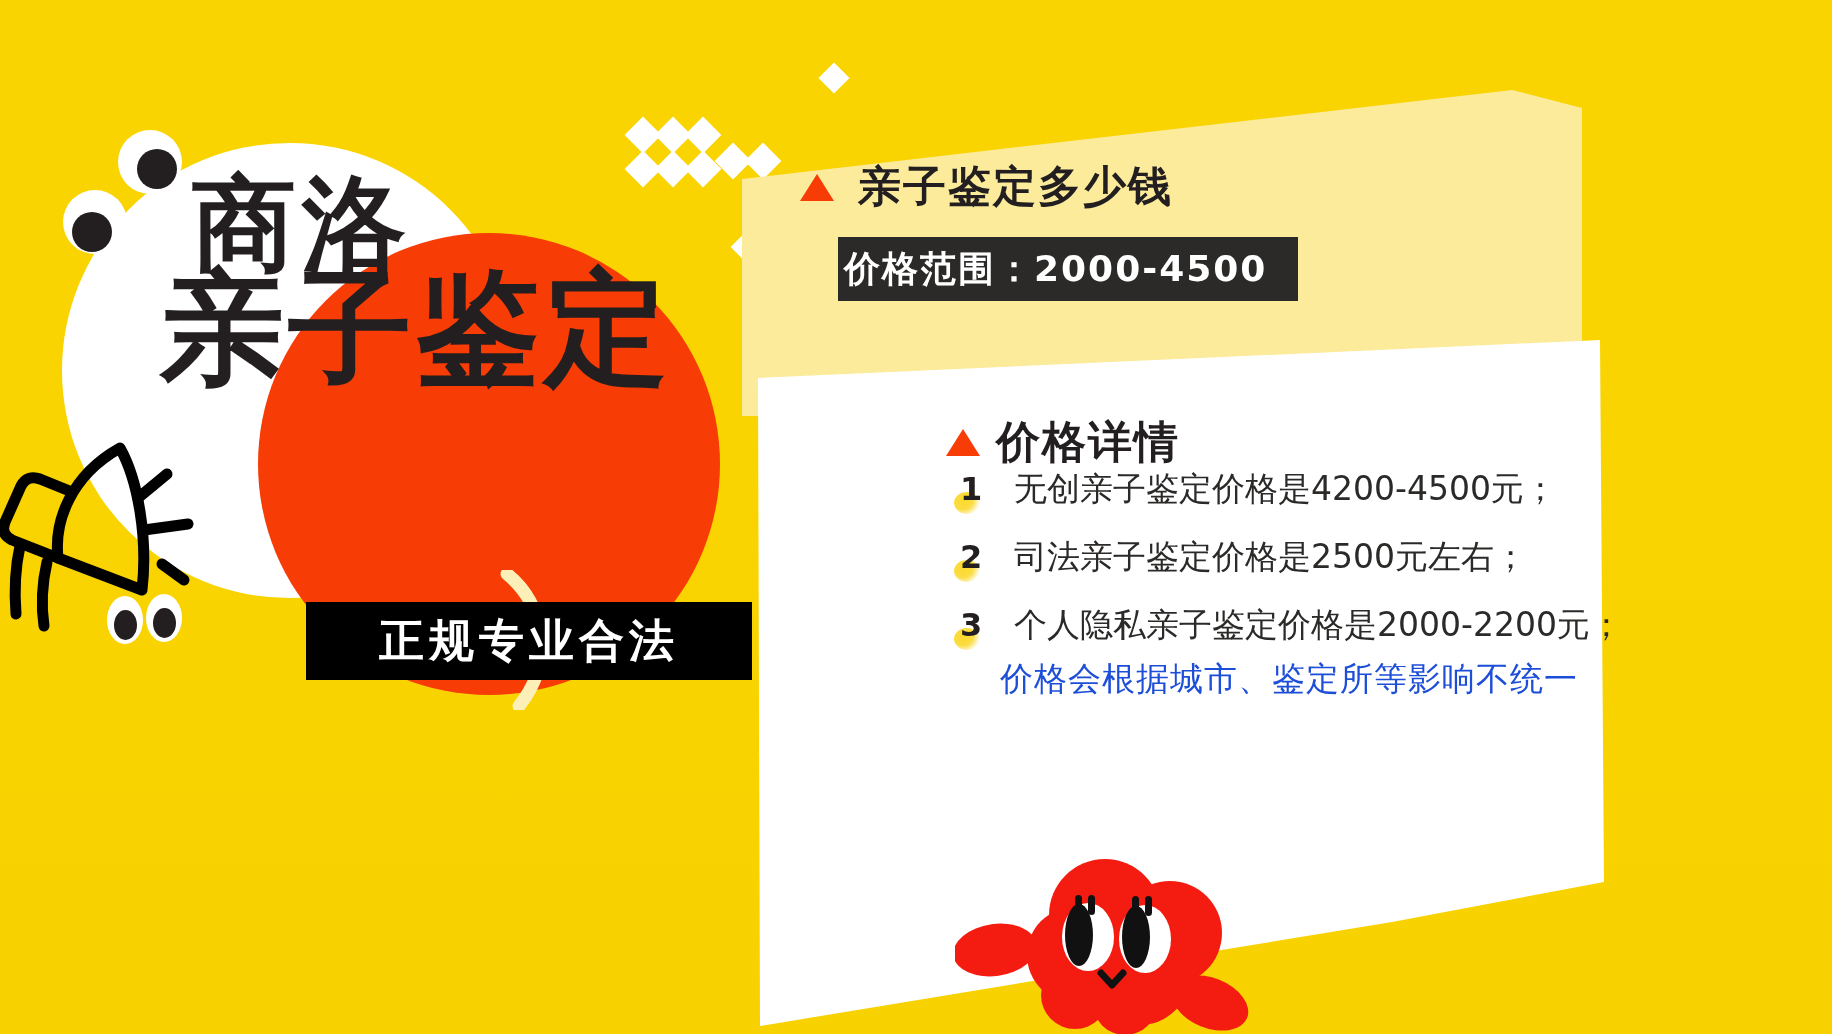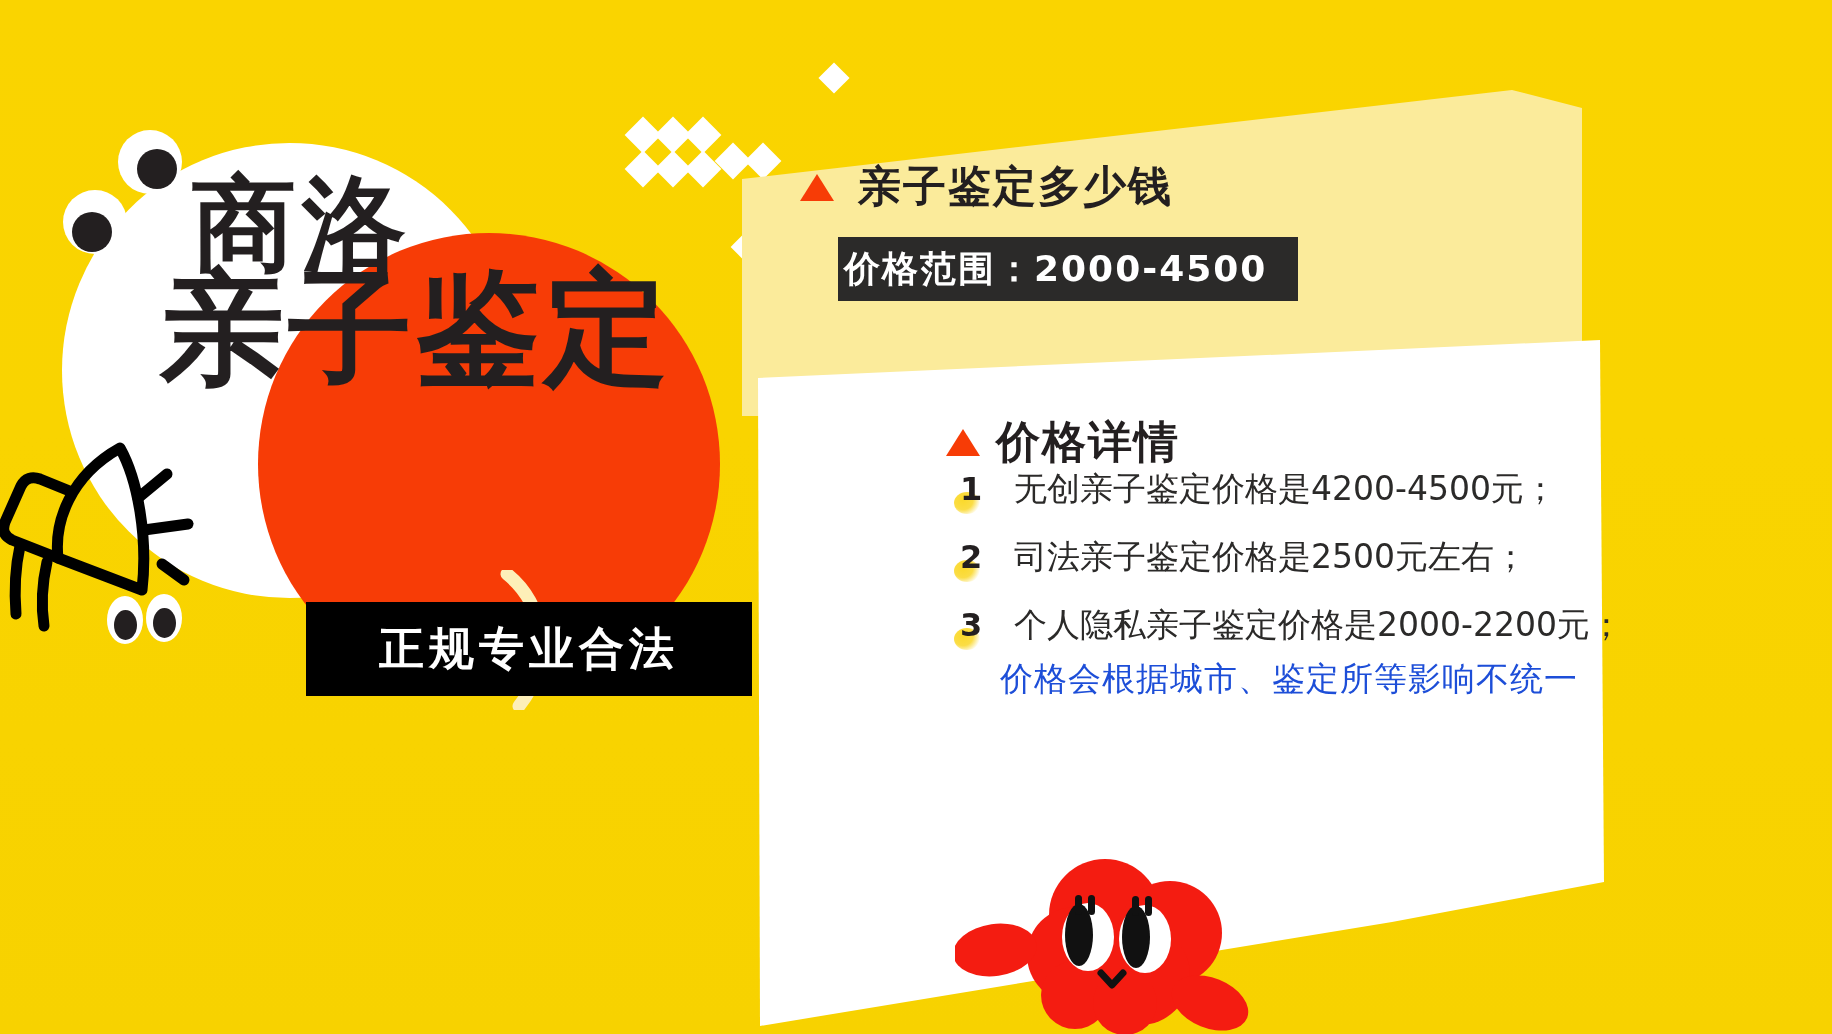--- a/index.html
+++ b/index.html
@@ -47,21 +47,21 @@
   
   .title-wrap{position:absolute;left:160px;top:175px;width:600px;}
   .title-line{
     font-family:"DejaVu Sans","Liberation Sans",sans-serif;
     font-weight:900;color:#231F20;letter-spacing:2px;line-height:0.96;
   }
   .title-1{font-size:104px;letter-spacing:6px;margin-left:32px;}
   .title-2{font-size:124px;letter-spacing:4px;margin-top:-6px;}
 
   .black-banner{
-    position:absolute;left:306px;top:602px;width:446px;height:94px;
+    position:absolute;left:306px;top:602px;width:446px;height:78px;
     background:#000;display:flex;align-items:center;justify-content:center;
   }
   .black-banner span{
     color:#fff;font-size:45px;font-weight:700;letter-spacing:5px;
     font-family:"DejaVu Sans","Liberation Sans",sans-serif;
   }
   .pale-sheet-wrap{
     position:absolute;left:737px;top:86px;width:845px;height:330px;
   }
 

